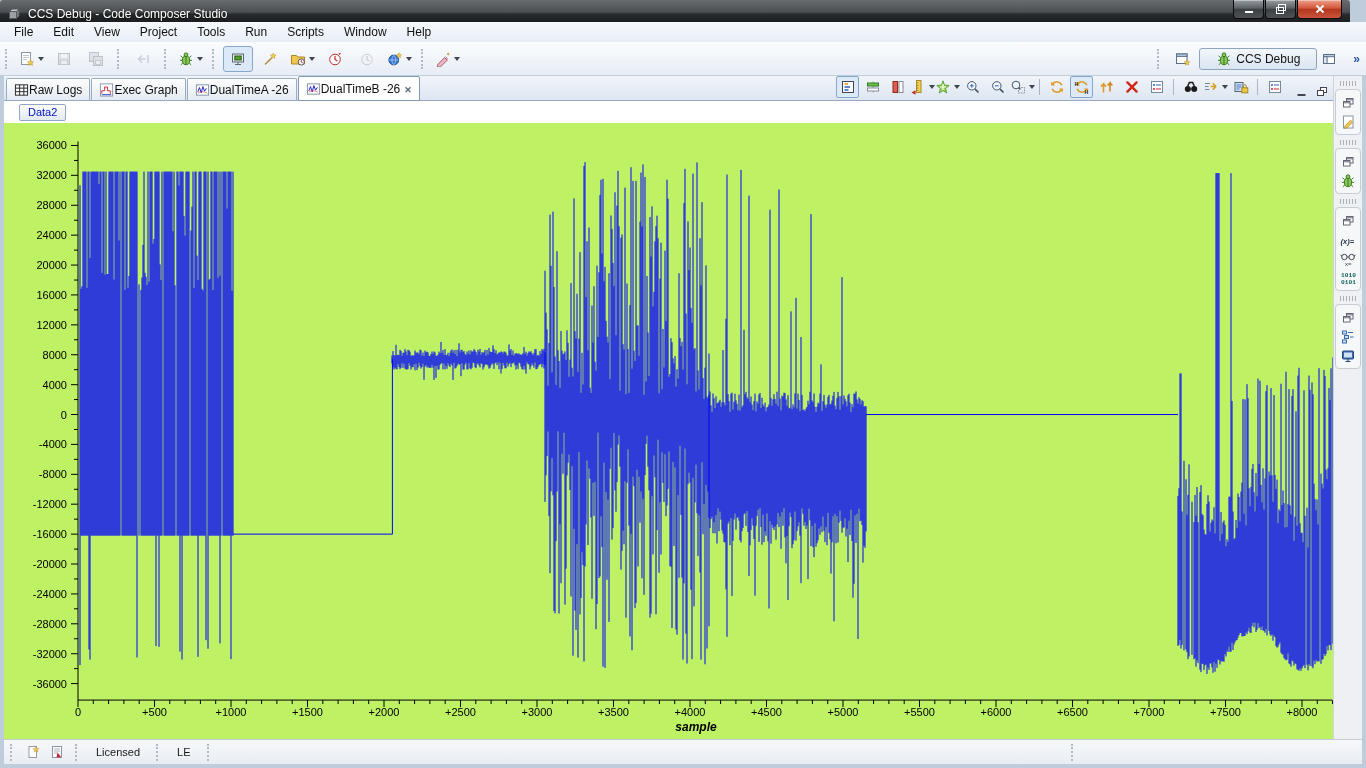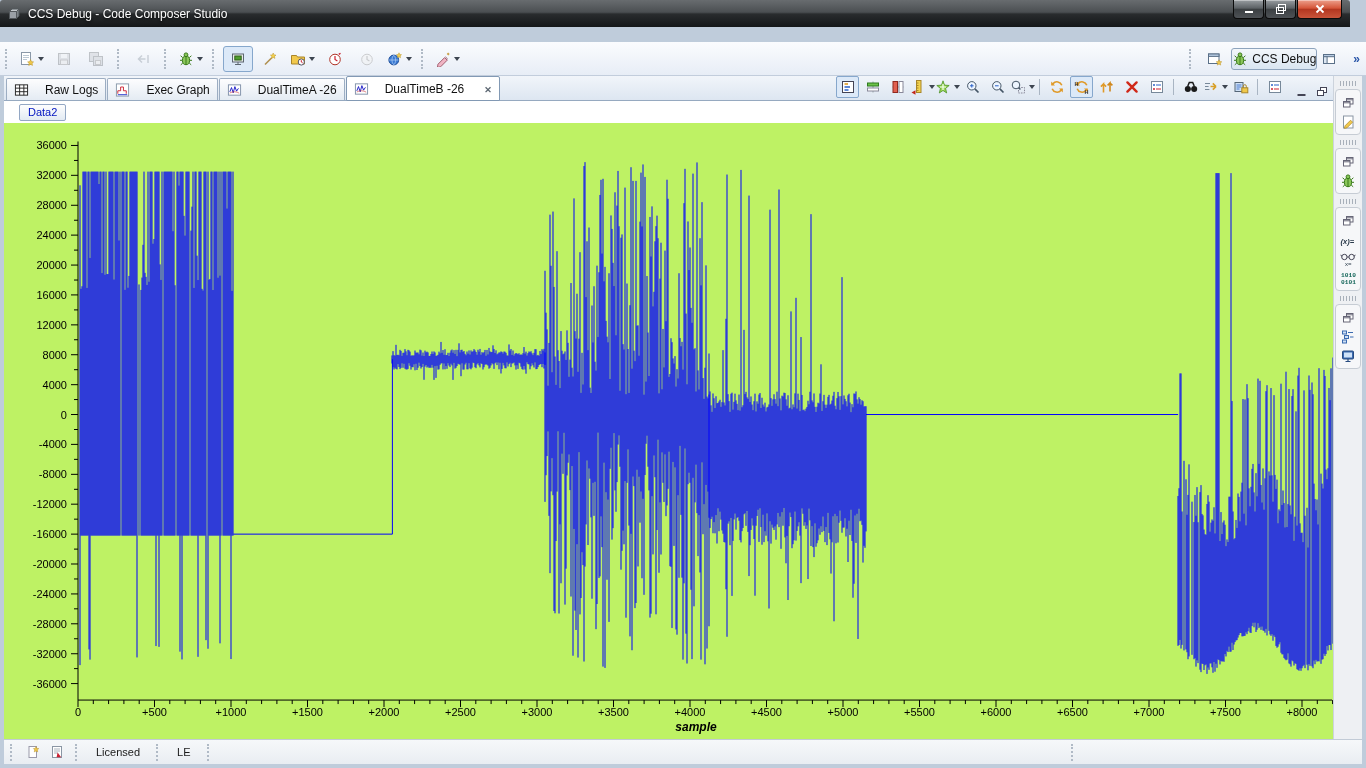--- a/index.html
+++ b/index.html
@@ -31,29 +31,29 @@
   .tb-left{display:flex;align-items:center;height:100%;}
   .tb-handle{width:3px;height:20px;border-left:2px dotted #b0bac6;margin:0 5px;}
   .tbtn{height:24px;min-width:24px;display:flex;align-items:center;justify-content:center;
     margin:0 1px;border:1px solid transparent;border-radius:3px;padding:0 2px;}
   .tbtn.pressed{background:#dce9f8;border-color:#86a7cc;}
   .tbtn.disabled{opacity:.45;}
   .dd{width:0;height:0;border-left:3px solid transparent;border-right:3px solid transparent;
     border-top:4px solid #3d4550;margin-left:3px;}
   .persp{margin-left:auto;display:flex;align-items:center;padding-right:4px;}
   .persp-active{display:flex;align-items:center;gap:4px;border:1px solid #8ea4bd;border-radius:3px;
-    background:linear-gradient(#f3f7fb,#d9e5f1);padding:2px 0;font-size:12px;color:#111;}
+    background:linear-gradient(#f3f7fb,#d9e5f1);padding:2px 16px;font-size:12px;color:#111;}
   .persp-clip{width:18px;overflow:hidden;justify-content:flex-start;}
   .overflow{color:#2a56a8;font-weight:bold;font-size:12px;margin:0 2px 0 4px;}
 
   
   .editor{position:absolute;left:4px;right:32px;top:76px;bottom:28px;display:flex;flex-direction:column;background:#fff;}
   .tabrow{height:24px;display:flex;align-items:flex-end;
     background:linear-gradient(#f1f5fa,#dde6f1);border-bottom:1px solid #96a9c0;}
-  .tab{display:flex;align-items:center;gap:16px;height:21px;padding:0 7px;font-size:12px;color:#111;
+  .tab{display:flex;align-items:center;gap:0;height:21px;padding:0 7px;font-size:12px;color:#111;
     border:1px solid #9cadc2;border-bottom:none;border-radius:2px 2px 0 0;
     background:linear-gradient(#fdfdfe,#e4ebf3);margin-right:1px;white-space:nowrap;}
   .tab .icon{width:15px;height:15px;}
   .tab.active{background:#fff;height:23px;margin-bottom:-1px;border-bottom:1px solid #fff;border-color:#8299b4;}
   .tab-close{margin-left:4px;}
   .tab-close::after{content:'✕';font-size:9px;font-weight:bold;color:#5a6570;}
   .graphbar{margin-left:auto;display:flex;align-items:center;height:24px;padding-bottom:1px;}
   .gbtn{width:21px;height:20px;display:flex;align-items:center;justify-content:center;
     border:1px solid transparent;border-radius:2px;margin:0 1px;}
   .gbtn.pressed{background:#dce9f8;border-color:#86a7cc;}
@@ -119,20 +119,31 @@
       <div class="winbtn close">
           <span class="icon">
             <svg viewBox="0 0 16 16" width="16" height="16">
               <path d="M4.5 4.5l7 7M11.5 4.5l-7 7" stroke="#fff" stroke-width="1.8"></path>
             </svg>
           </span>
         </div>
     </div>
   </div>
 
+  <div class="menubar" id="menubar">
+      <span class="menu-item">File</span>
+      <span class="menu-item">Edit</span>
+      <span class="menu-item">View</span>
+      <span class="menu-item">Project</span>
+      <span class="menu-item">Tools</span>
+      <span class="menu-item">Run</span>
+      <span class="menu-item">Scripts</span>
+      <span class="menu-item">Window</span>
+      <span class="menu-item">Help</span>
+    </div>
 
   <div class="toolbar">
     <div class="tb-left" id="toolbar-left">
         <div class="tb-handle"></div>
         <div class="tbtn">
           <span class="icon">
             <svg viewBox="0 0 16 16" width="16" height="16">
               <rect x="2.5" y="1.5" width="9" height="12" fill="#fff" stroke="#8a98a8"></rect>
               <path d="M4 4.5h6M4 6.5h6M4 8.5h4" stroke="#bcc8d4" fill="none"></path>
               <path d="M11.6 8.6l.9 2 2.1.3-1.5 1.4.4 2.1-1.9-1-1.9 1 .4-2.1-1.5-1.4 2.1-.3z" fill="#f0c84a" stroke="#b8922a" stroke-width=".5"></path>

